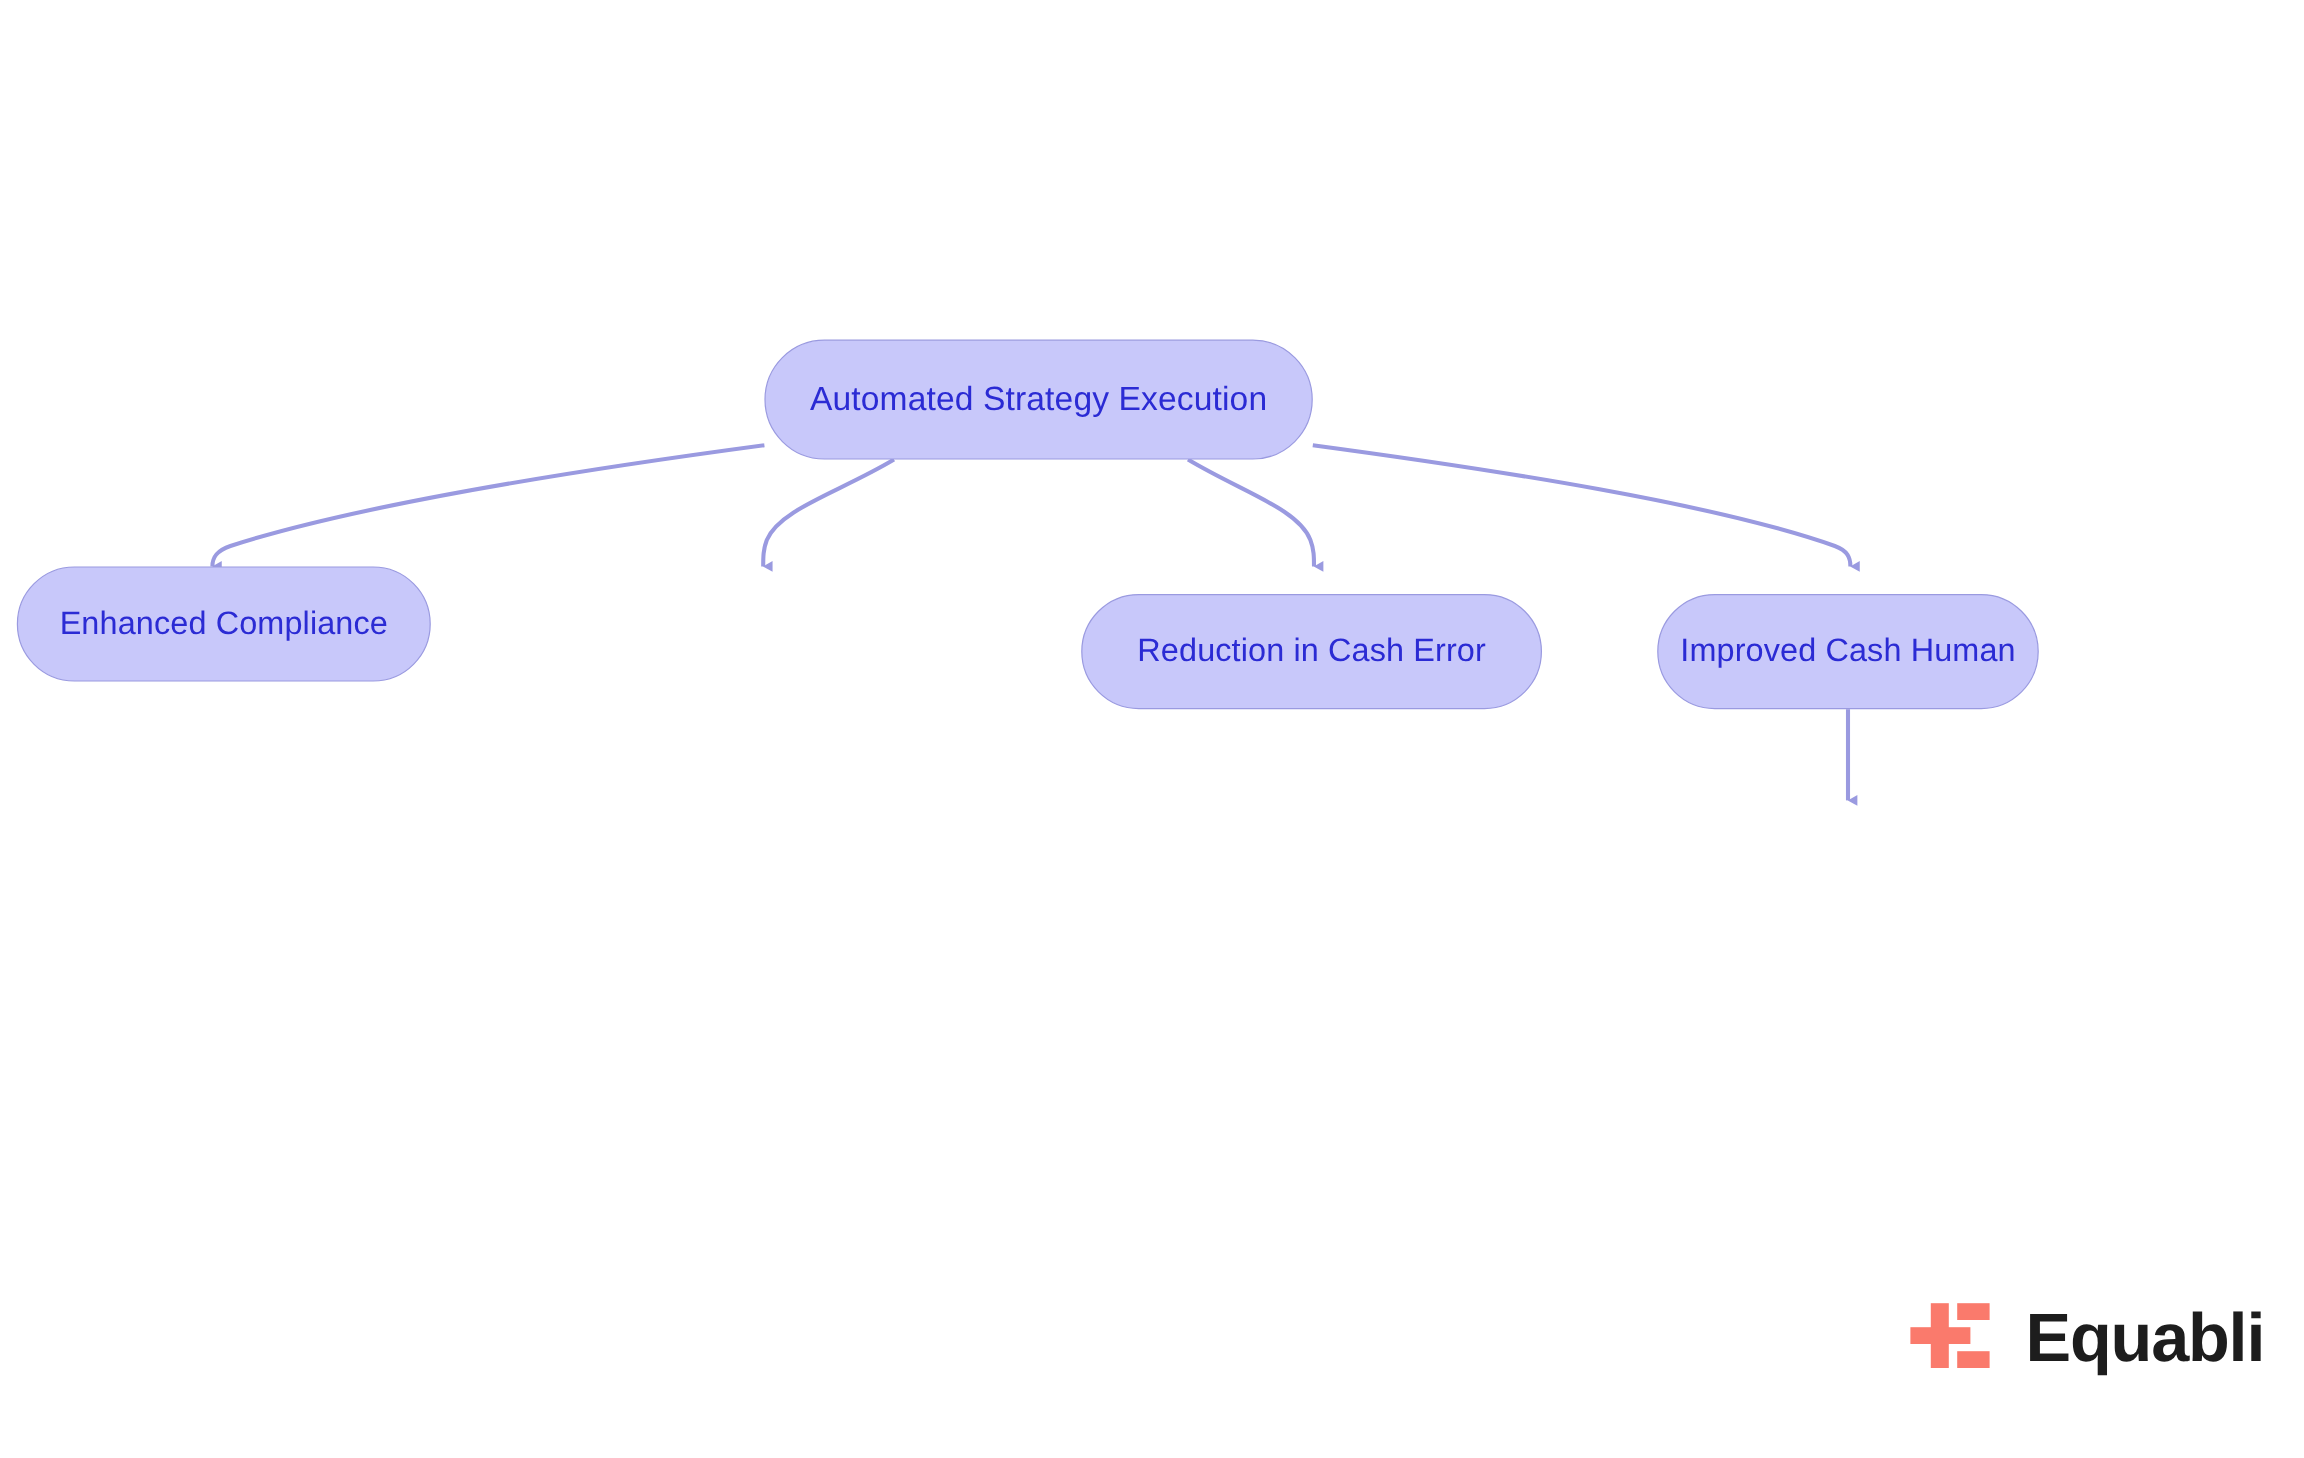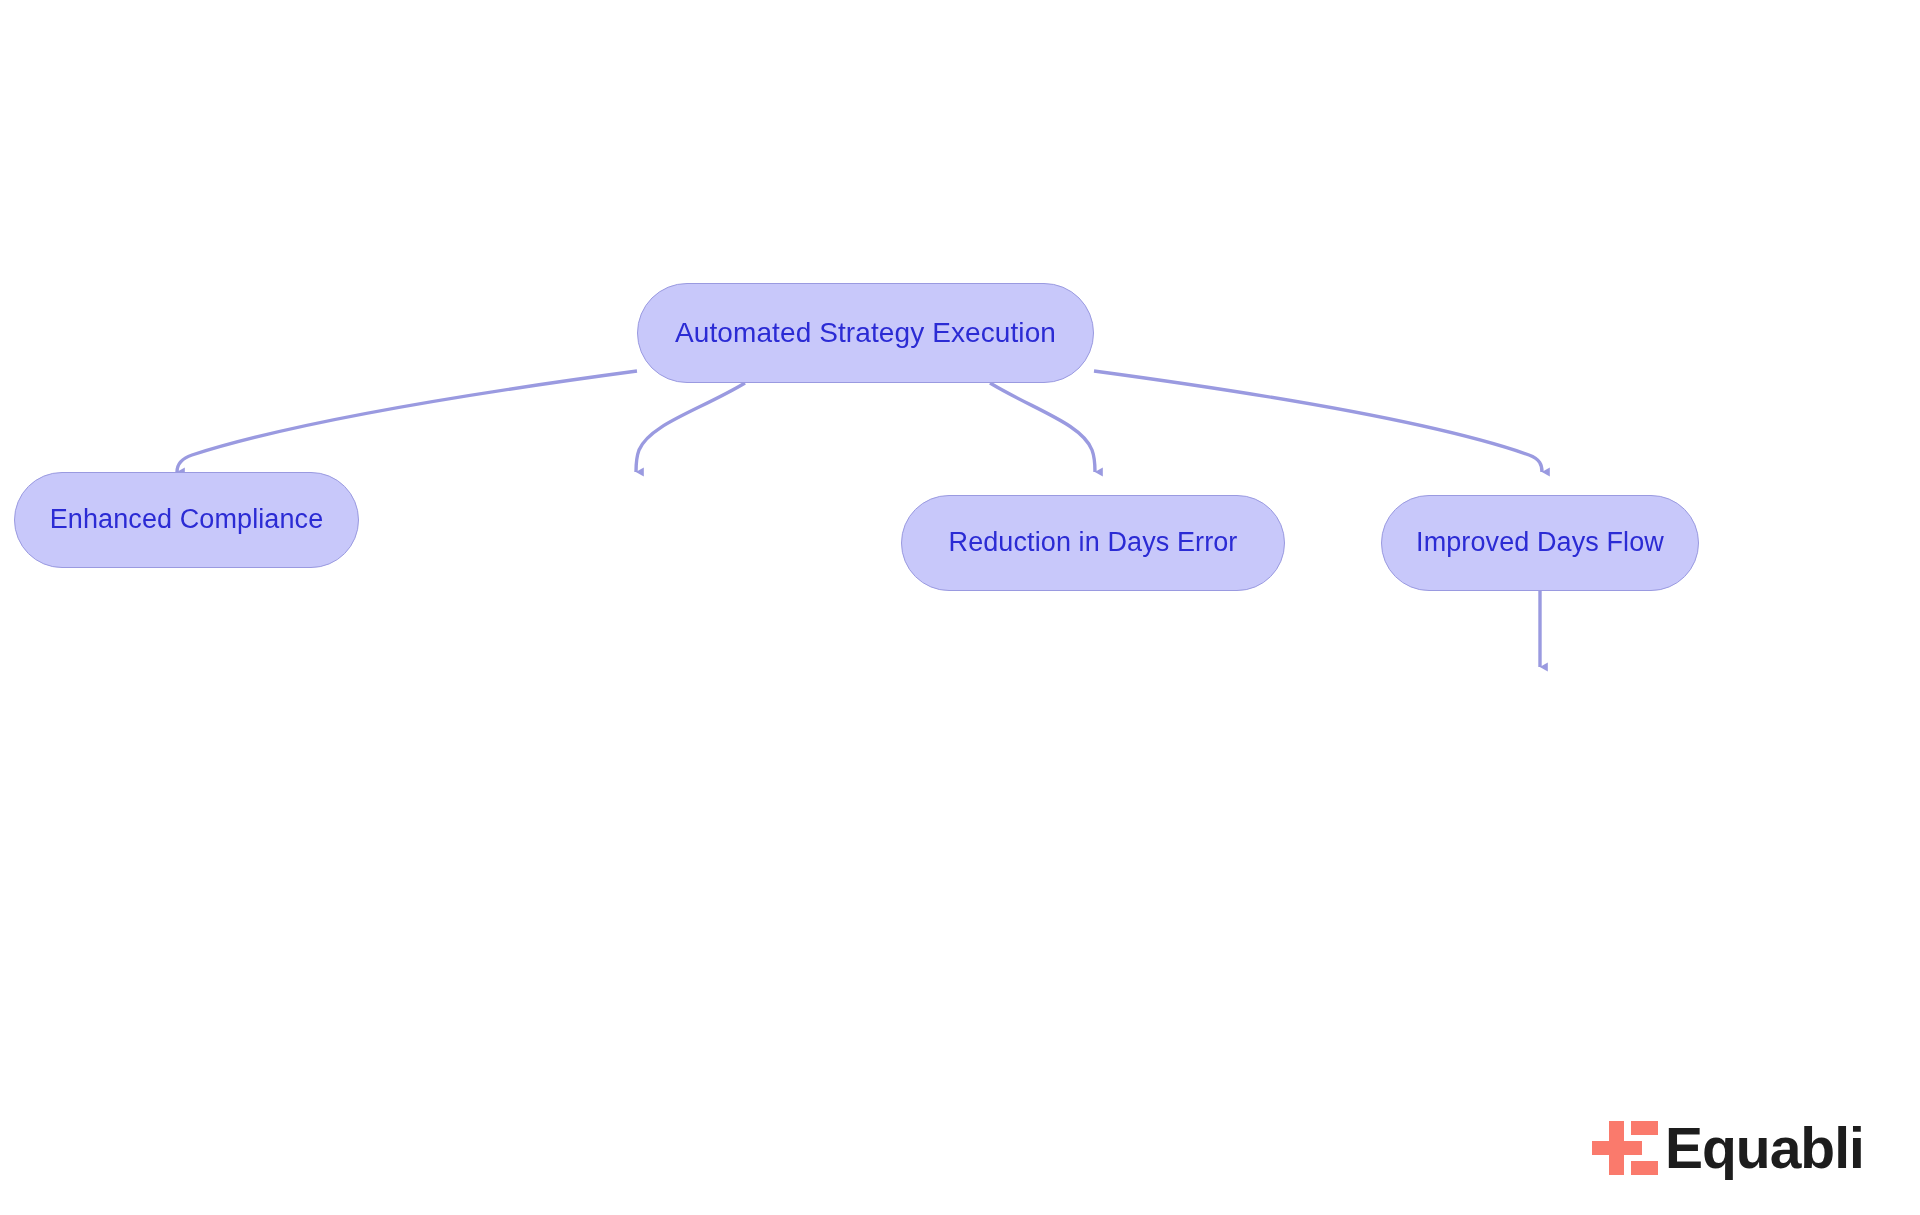--- a/index.html
+++ b/index.html
@@ -55,26 +55,26 @@
   #node-compliance  { left: 14px;   top: 472px; width: 345px;  height: 96px;  font-size: 27px; }
   #node-efficiency  { left: 464px;  top: 495px; width: 345px;  height: 96px;  font-size: 27px; }
   #node-human-error { left: 901px;  top: 495px; width: 384px;  height: 96px;  font-size: 27px; }
   #node-cash-flow   { left: 1381px; top: 495px; width: 318px;  height: 96px;  font-size: 27px; }
   #node-dso         { left: 1175px; top: 690px; width: 730px;  height: 100px; font-size: 27px; }
 
   
   #brand-logo {
     position: absolute;
     left: 1592px;
-    top: 1108px;
+    top: 1064px;
     width: 300px;
     height: 80px;
     display: flex;
-    align-items: center;
-    gap: 7px;
+    align-items: flex-end;
+    gap: 30px;
   }
   #brand-mark {
     position: relative;
     width: 66px;
     height: 62px;
     flex: 0 0 auto;
   }
   #brand-mark i {
     position: absolute;
     background: #fa7a6c;
@@ -122,25 +122,25 @@
   <div class="node" id="node-root">
     <span class="node-label">Automated Strategy Execution</span>
   </div>
 
   <div class="node" id="node-compliance">
     <span class="node-label">Enhanced Compliance</span>
   </div>
 
 
   <div class="node" id="node-human-error">
-    <span class="node-label">Reduction in Days Error</span>
+    <span class="node-label">Reduction in Cash Error</span>
   </div>
 
   <div class="node" id="node-cash-flow">
-    <span class="node-label">Improved Days Flow</span>
+    <span class="node-label">Improved Cash Human</span>
   </div>
 
 
   <div id="brand-logo">
     <span id="brand-mark">
       <i class="mark-v"></i>
       <i class="mark-h"></i>
       <i class="mark-r1"></i>
       <i class="mark-r2"></i>
     </span>

